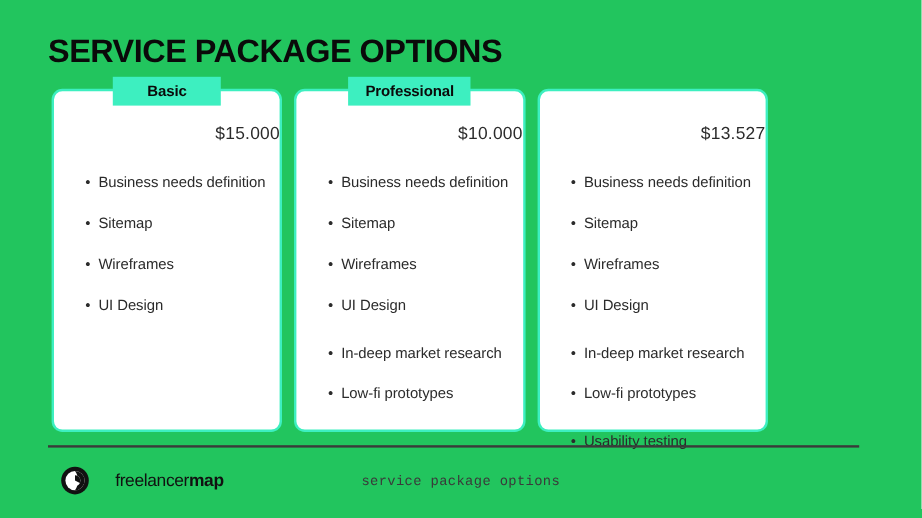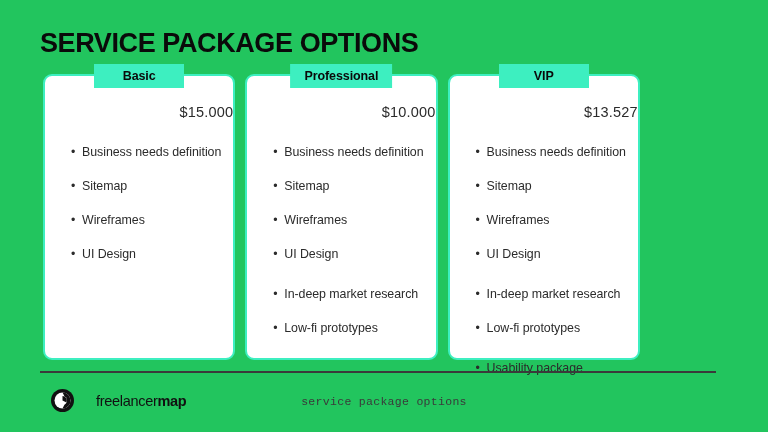--- a/index.html
+++ b/index.html
@@ -160,35 +160,34 @@
           <div class="item">UI Design</div>
         </div>
         <div class="group">
           <div class="item">In-deep market research</div>
           <div class="item">Low-fi prototypes</div>
         </div>
       </div>
     </div>
 
     <div class="card">
-      <div class="badge">VIP</div>
       <div class="price">$13.527</div>
       <div class="groups">
         <div class="group">
           <div class="item">Business needs definition</div>
           <div class="item">Sitemap</div>
           <div class="item">Wireframes</div>
           <div class="item">UI Design</div>
         </div>
         <div class="group">
           <div class="item">In-deep market research</div>
           <div class="item">Low-fi prototypes</div>
         </div>
         <div class="group">
-          <div class="item">Usability package</div>
+          <div class="item">Usability testing</div>
         </div>
       </div>
     </div>
 
   </div>
 
   <div class="divider"></div>
 
   <div class="footer-logo">
     <svg class="logo-mark" viewBox="0 0 50 50">

